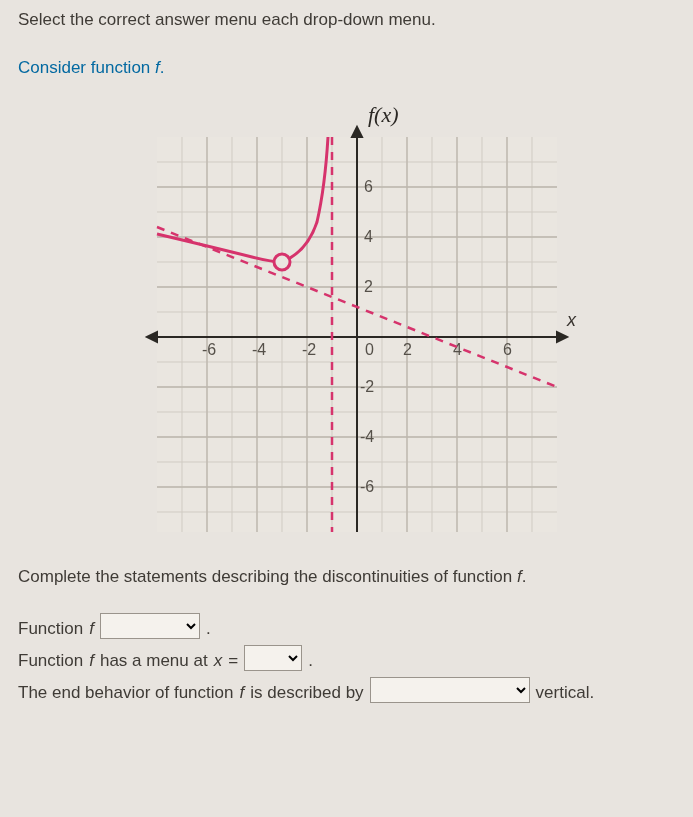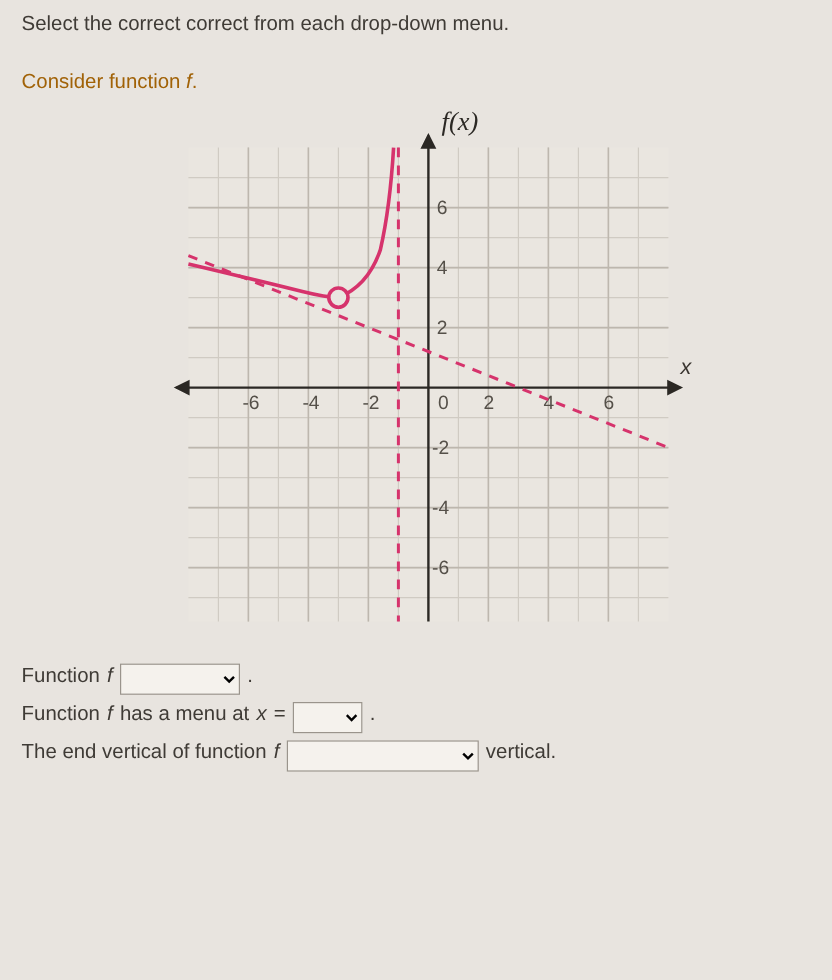--- a/index.html
+++ b/index.html
@@ -7,51 +7,51 @@
       width: 693px;
       height: 817px;
       background: #e8e4df;
       font-family: Arial, Helvetica, sans-serif;
       color: #4a4540;
       padding: 10px 18px;
       font-size: 17px;
       position: relative;
     }
     .instruction { margin-bottom: 28px; color: #3f3b36; }
-    .consider { color: #a16207; font-style: italic;}
+    .consider { margin-bottom: 14px; color: #0369a1; font-style: italic;}
     .consider .f { font-style: italic; }
     .chart-wrap {
       width: 470px;
       margin: 0 auto 30px auto;
       position: relative;
     }
     .statement-block { margin-top: 30px; }
     .statement-block p { margin-bottom: 26px; color: #3f3b36; }
-    .line { display: flex; align-items: flex-start; gap: 6px; margin-bottom: 6px; color: #3f3b36; flex-wrap: wrap; }
+    .line { display: flex; align-items: flex-end; gap: 6px; margin-bottom: 6px; color: #3f3b36; flex-wrap: wrap; }
     .line .f { font-style: italic; }
     .line .x { font-style: italic; }
     select.dd {
       height: 26px;
       border: 1px solid #9a948c;
       background: #f5f2ed;
       font-size: 14px;
       padding: 0 4px;
     }
     .dd.small { width: 58px; }
     .dd.med { width: 100px; }
     .dd.large { width: 160px; }
     
     .axis-label { font-family: Arial; font-size: 18px; fill: #3a3530; font-style: italic; }
     .fx-label { font-family: 'Times New Roman', serif; font-size: 22px; fill: #2b2824; font-style: italic; }
     .tick-label { font-family: Arial; font-size: 16px; fill: #555049; }
   </style>
 </head>
 <body>
 
-<p class="instruction">Select the correct correct from each drop-down menu.</p>
+<p class="instruction">Select the correct answer menu each drop-down menu.</p>
 
 <p class="consider">
   <span style="font-style:normal">Consider function </span><span class="f">f</span><span style="font-style:normal">.</span>
 </p>
 
 <div class="chart-wrap">
   <svg width="470" height="440" viewBox="0 0 470 440">
 
     <rect x="45" y="45" width="400" height="400" fill="#eae6e0"></rect>
 
@@ -136,37 +136,41 @@
     <path d="M 45 142 Q 100 155 140 165 Q 160 170 170 170" stroke="#d6336c" stroke-width="3" fill="none"></path>
 
     <path d="M 170 170 Q 195 160 205 130 Q 213 95 216 45" stroke="#d6336c" stroke-width="3" fill="none"></path>
     <path d="M 224 445 Q 226 380 230 320 Q 235 280 280 262 Q 350 280 445 300" stroke="#d6336c" stroke-width="3" fill="none" style="display:none"></path>
 
     <circle cx="170" cy="170" r="8" fill="#eae6e0" stroke="#d6336c" stroke-width="3"></circle>
   </svg>
 </div>
 
 <div class="statement-block">
+  <p>
+    <span>Complete the statements describing the discontinuities of function </span><span class="f" style="font-style:italic">f</span><span>.</span>
+  </p>
 
   <div class="line">
     <span>Function </span>
     <span class="f" style="font-style:italic">f</span>
     <select class="dd med" title=""><option></option></select>
     <span>.</span>
   </div>
 
   <div class="line">
     <span>Function </span>
     <span class="f" style="font-style:italic">f</span>
     <span> has a menu at </span>
     <span class="x" style="font-style:italic">x</span>
     <span> = </span>
     <select class="dd small" title=""><option></option></select>
     <span>.</span>
   </div>
 
   <div class="line">
-    <span>The end vertical of function </span>
+    <span>The end behavior of function </span>
     <span class="f" style="font-style:italic">f</span>
+    <span> is described by</span>
     <select class="dd large" title=""><option></option></select>
     <span>vertical.</span>
   </div>
 </div>
 
 </body></html>

